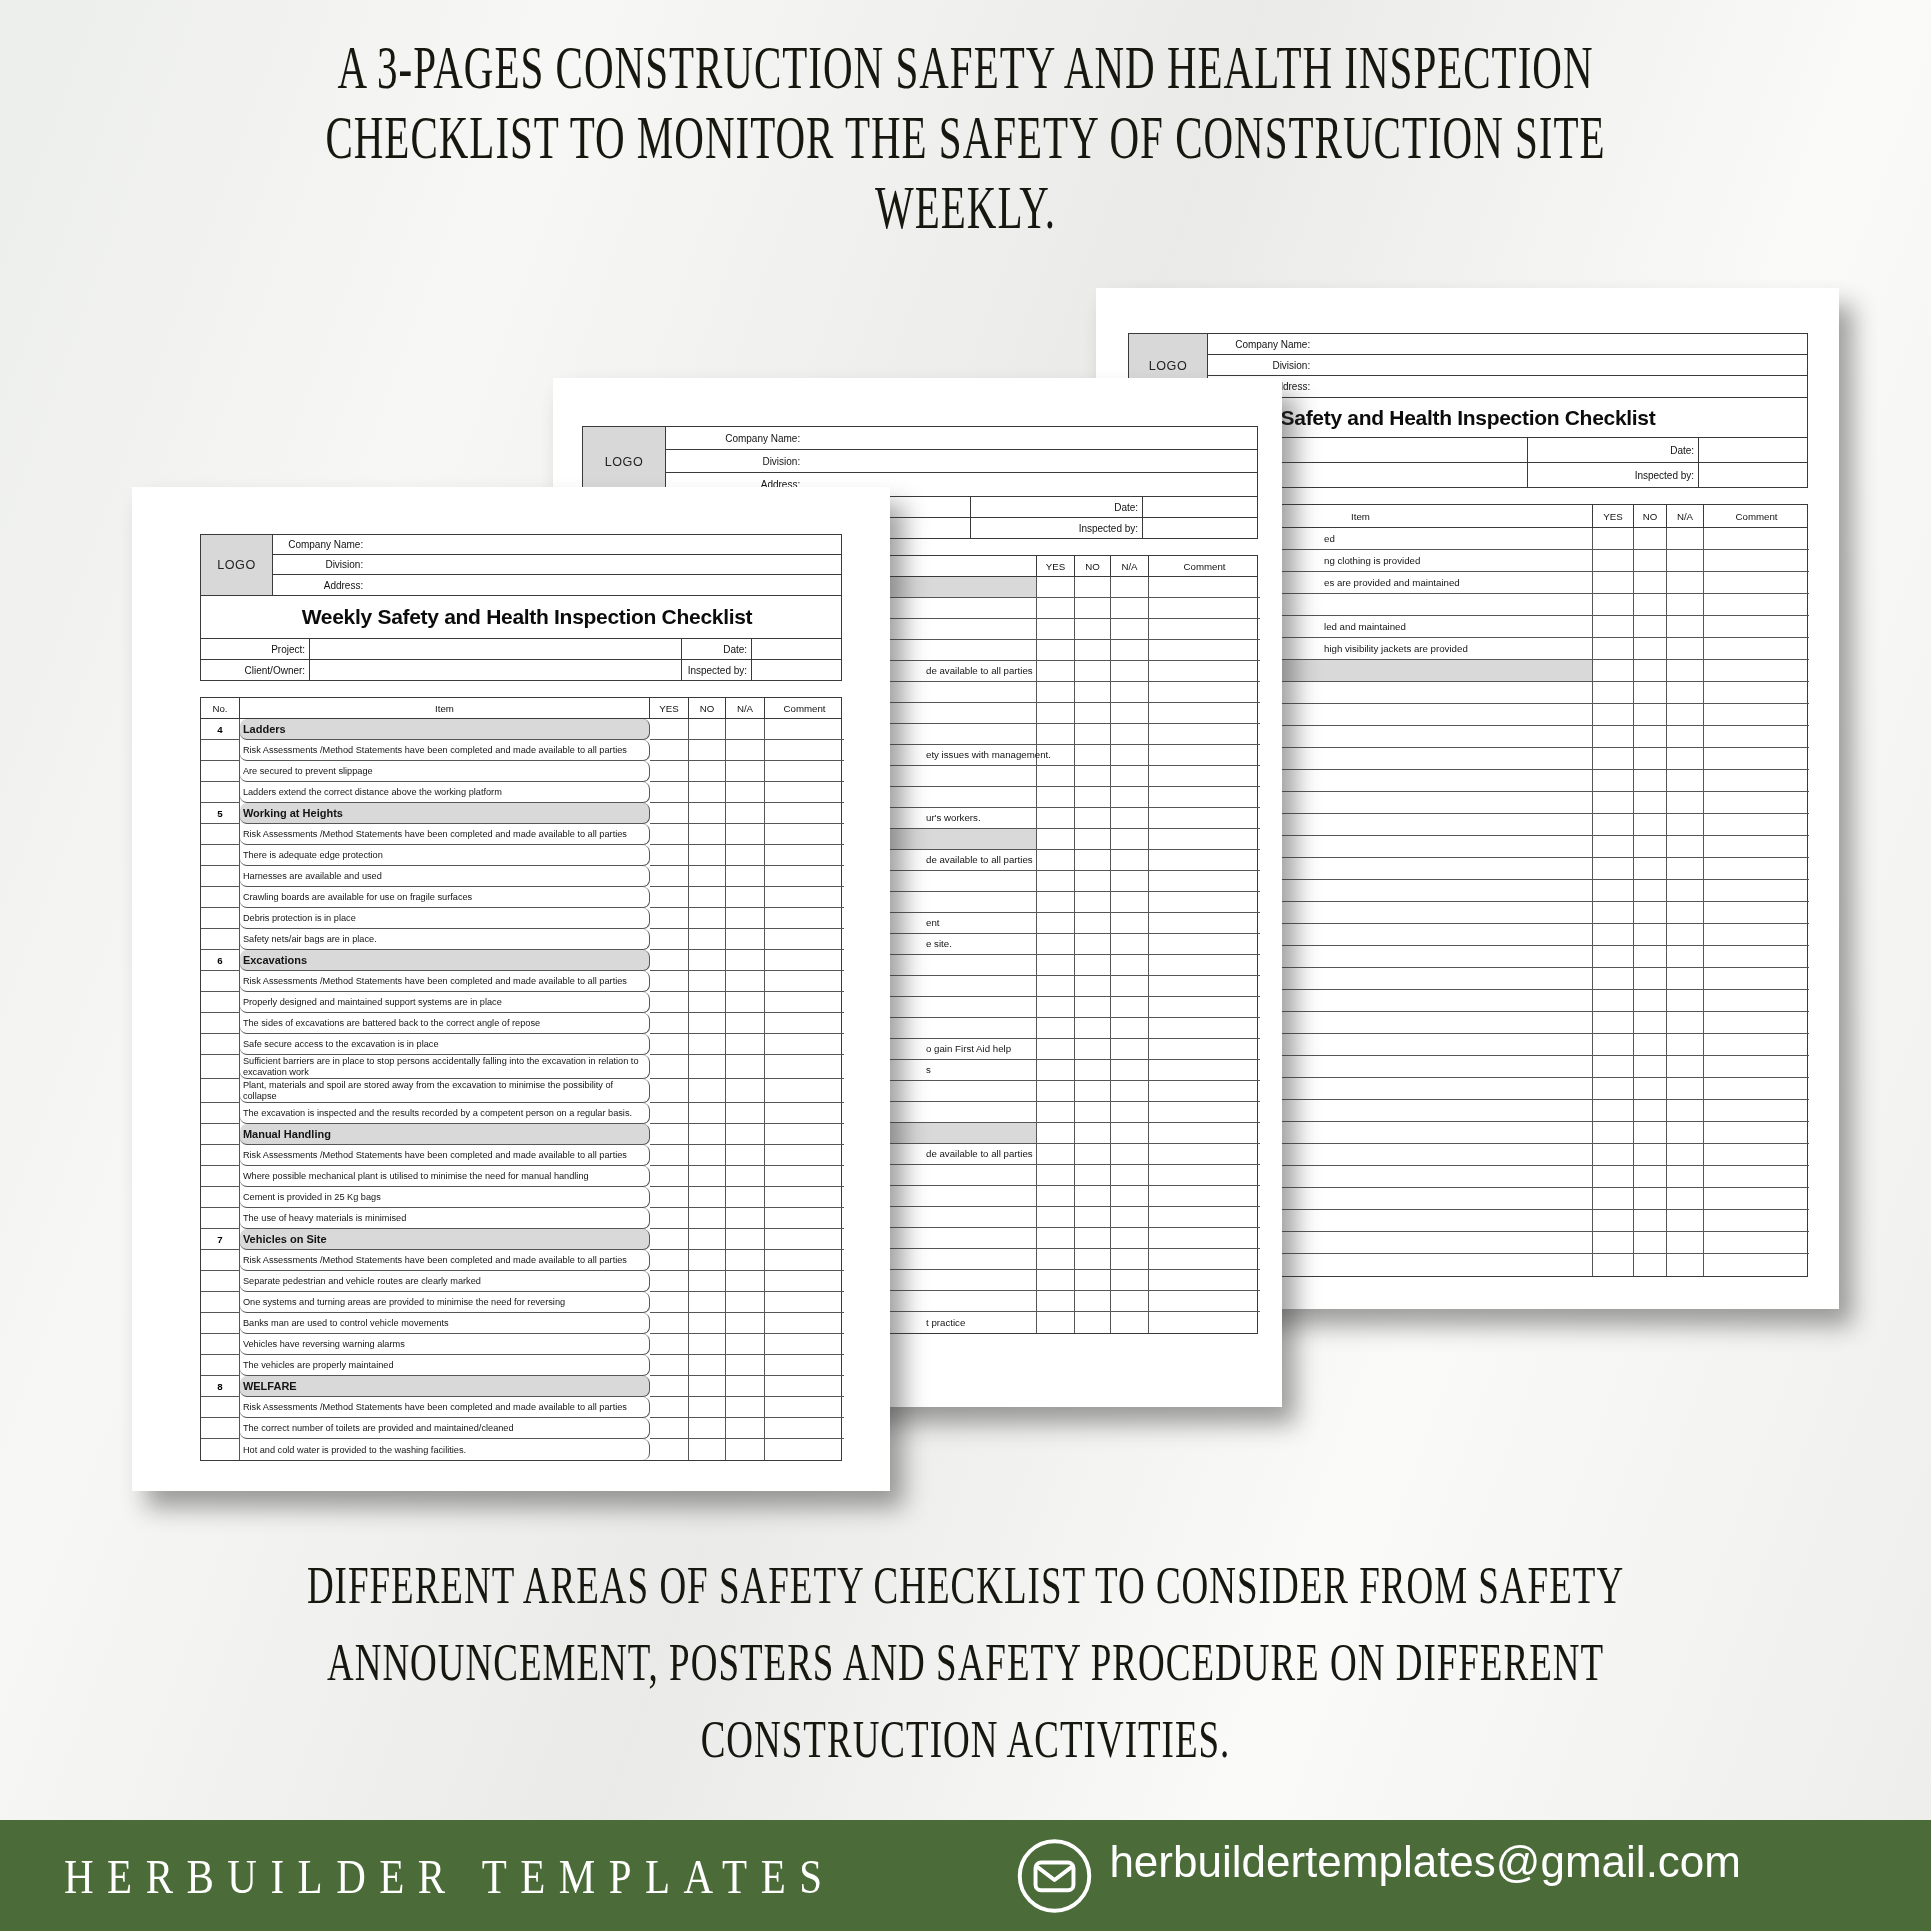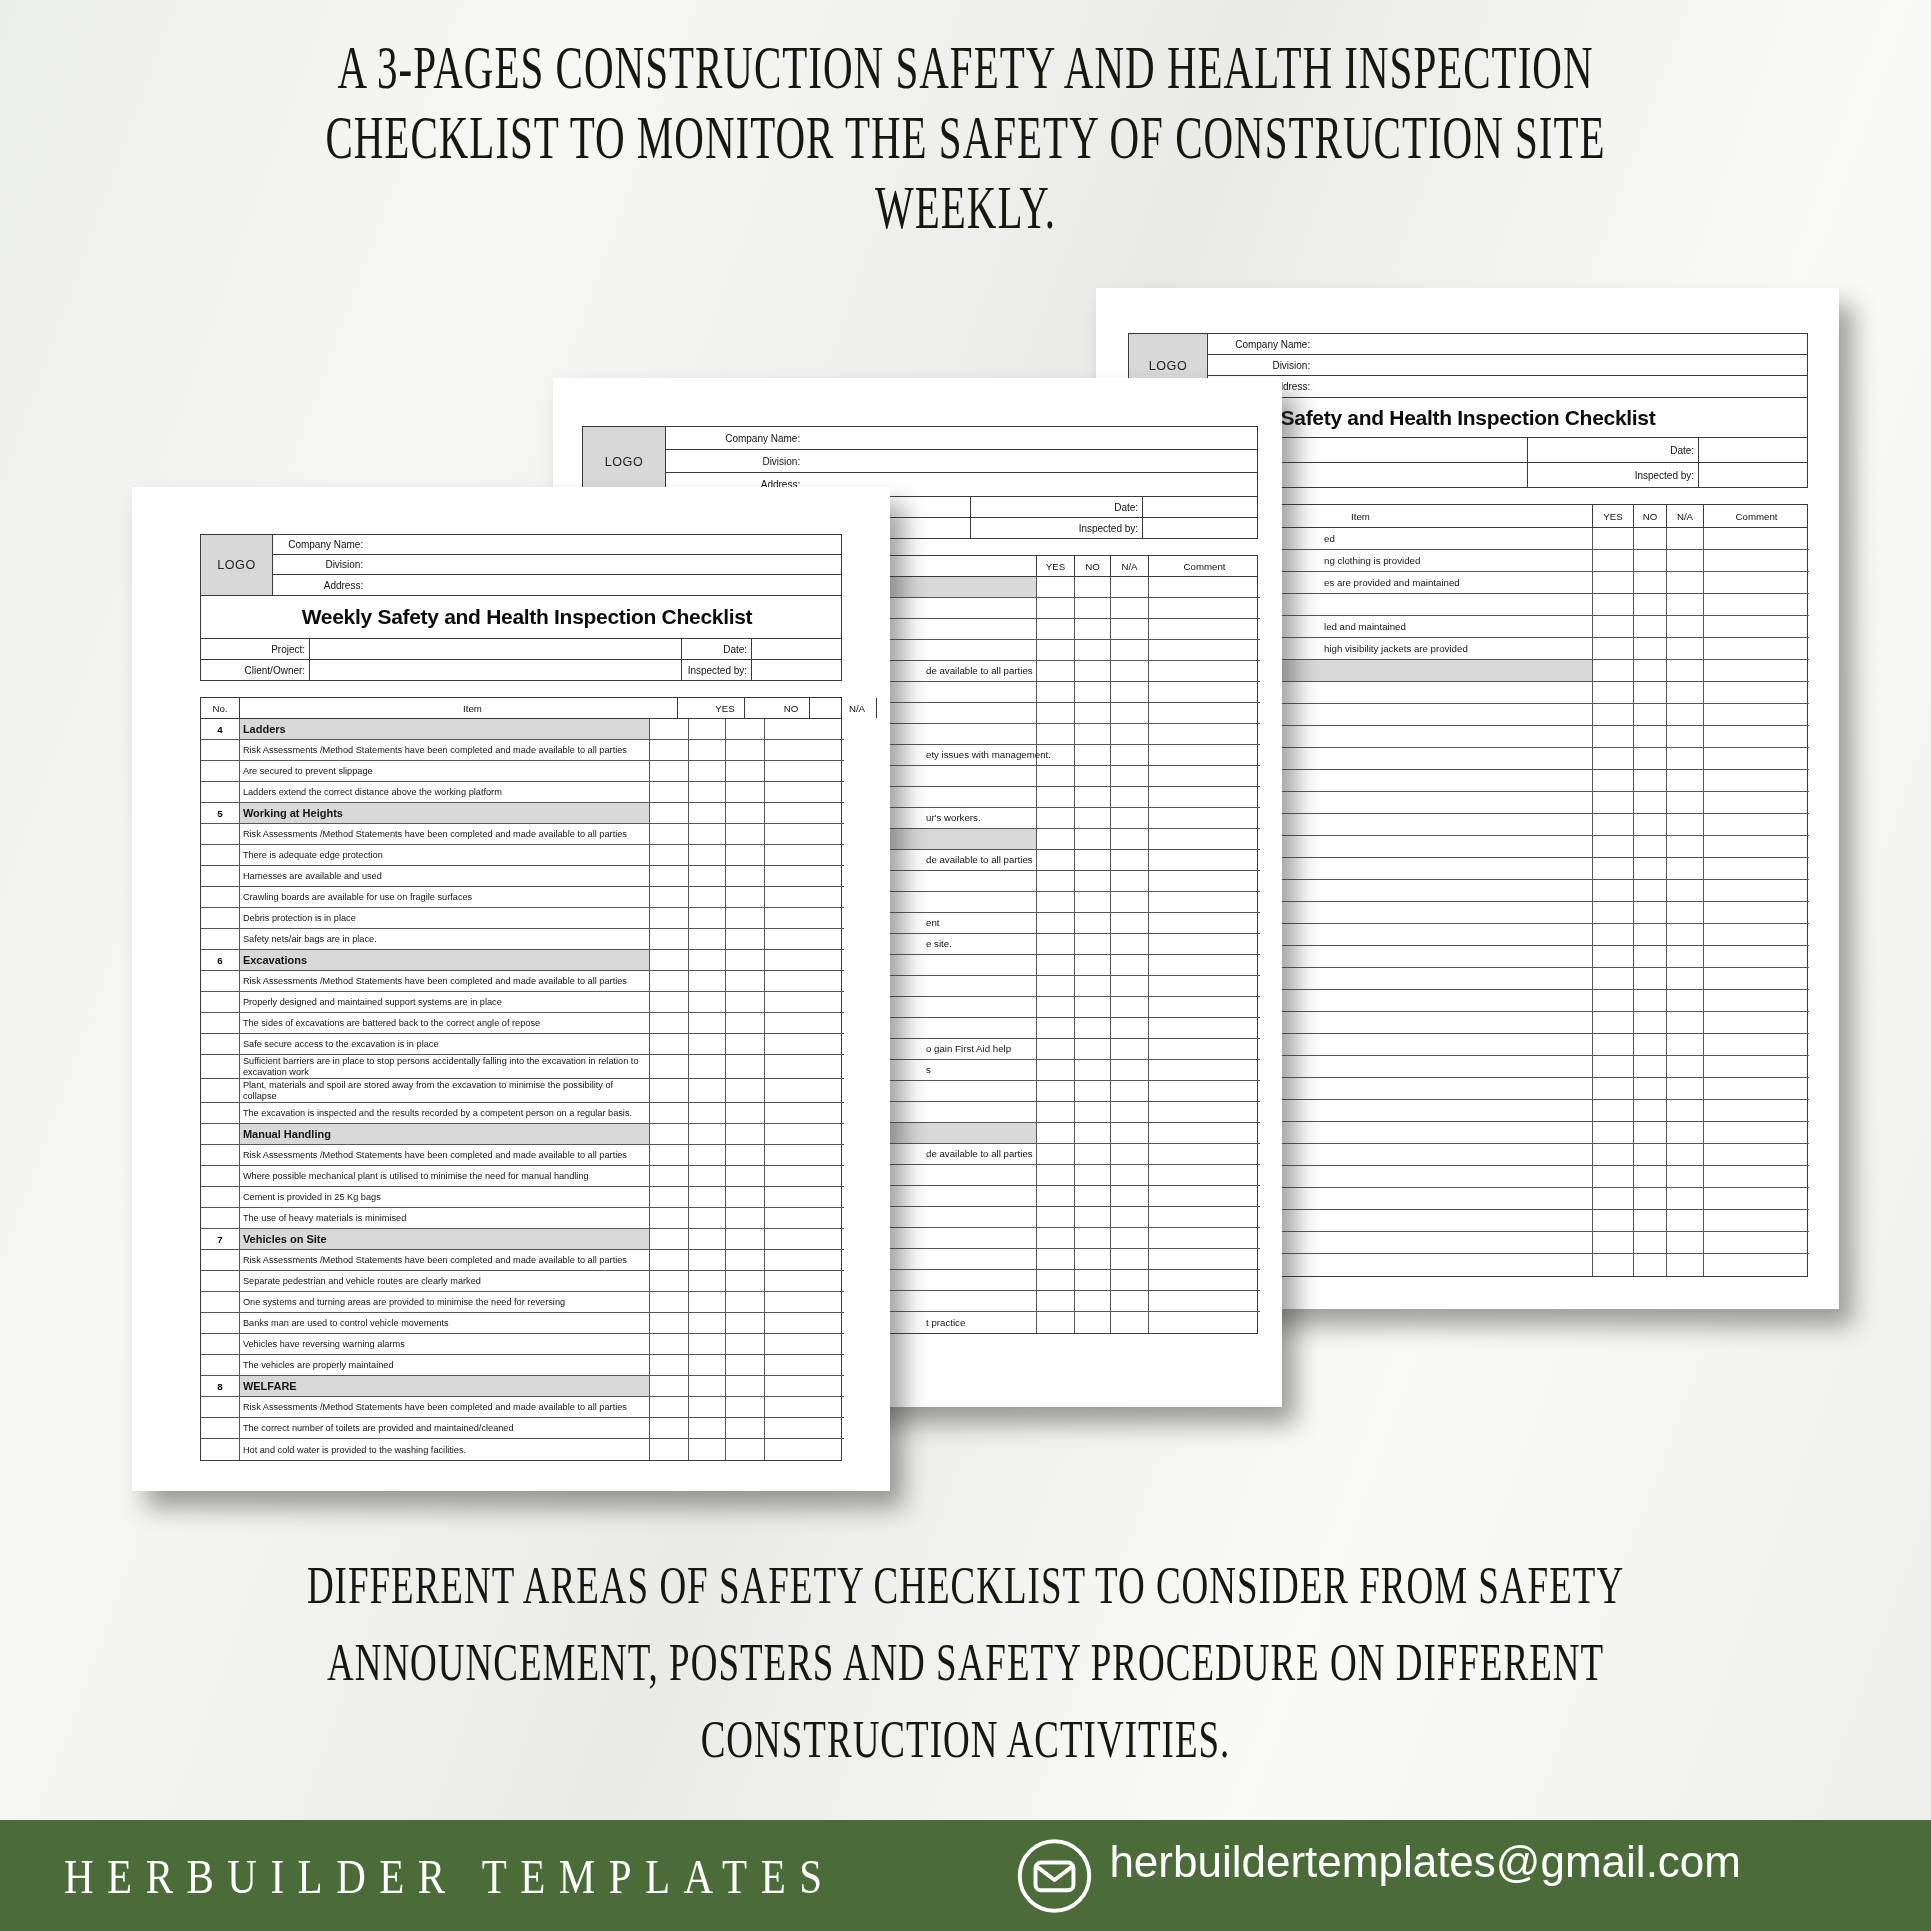--- a/index.html
+++ b/index.html
@@ -44,36 +44,36 @@
   .inforow{display:grid;border-left:1.9px solid #3a3a3a;border-right:1.9px solid #3a3a3a;
     border-bottom:1px solid #3a3a3a;}
   .page-front  .inforow{grid-template-columns:109px 372px 70px 92px;height:20px;}
   .page-middle .inforow{grid-template-columns:388px 172px 116px;height:20px;}
   .page-back   .inforow{grid-template-columns:399px 171px 110px;height:24px;}
   .icell{display:flex;align-items:center;border-right:1px solid #3a3a3a;}
   .icell:last-child{border-right:none;}
   .ilab{justify-content:flex-end;padding-right:3.9px;font-size:10px;color:#111;}
   
   .colhdr{display:grid;border:1.9px solid #3a3a3a;margin-top:16px;font-size:9.7px;color:#111;}
-  .page-front  .colhdr{grid-template-columns:39px 410px 39px 37px 39px 79px;height:20px;gap:28px;}
+  .page-front  .colhdr{grid-template-columns:39px 410px 39px 37px 39px 79px;height:20px;}
   .page-middle .colhdr{grid-template-columns:454px 38px 36px 38px 111px;height:20px;}
   .page-back   .colhdr{grid-template-columns:464px 41px 33px 37px 105px;height:22px;}
   .colhdr div{display:flex;align-items:center;justify-content:center;border-right:1px solid #3a3a3a;}
   .colhdr div:last-child{border-right:none;}
   
   .tbody{border:1.9px solid #3a3a3a;border-top:none;}
   .trow{display:grid;}
   .page-front  .trow{grid-template-columns:39px 410px 39px 37px 39px 79px;min-height:21px;}
   .page-middle .trow{grid-template-columns:454px 38px 36px 38px 111px;min-height:21px;}
   .page-back   .trow{grid-template-columns:464px 41px 33px 37px 105px;min-height:22px;}
   .cell{border-right:1px solid #565656;border-bottom:1px solid #565656;}
   .trow .cell:last-child{border-right:none;}
   .tbody .trow:last-child .cell{border-bottom:none;}
   .cell.item{display:flex;align-items:center;padding:1px 2.9px;font-size:9.2px;line-height:1.15;color:#141414;}
-  .page-front .cell.item{white-space:normal;}
+  .page-front .cell.item{white-space:normal;border-radius:7px;}
   .page-middle .cell.item{padding-left:343px;white-space:nowrap;font-size:9.7px;}
   .page-back  .cell.item{padding-left:195px;white-space:nowrap;font-size:9.7px;}
   .cell.nocell{display:flex;align-items:center;justify-content:center;font-size:9.7px;font-weight:bold;}
   .trow.section .cell.item{background:#d9d9d9;font-weight:bold;font-size:11px;}
   .page-middle .trow.section .cell.item,.page-back .trow.section .cell.item{background:#d9d9d9;}
   
   .footer{position:absolute;left:0;top:1820px;width:1931px;height:111px;}
   .brand{position:absolute;left:64px;top:50%;transform:translateY(-50%) scaleY(1.2);
     color:#fff;font-family:"Liberation Serif",serif;font-size:41px;letter-spacing:13.5px;white-space:nowrap;}
   .mail{position:absolute;left:1015px;top:50%;transform:translateY(-50%);display:flex;

